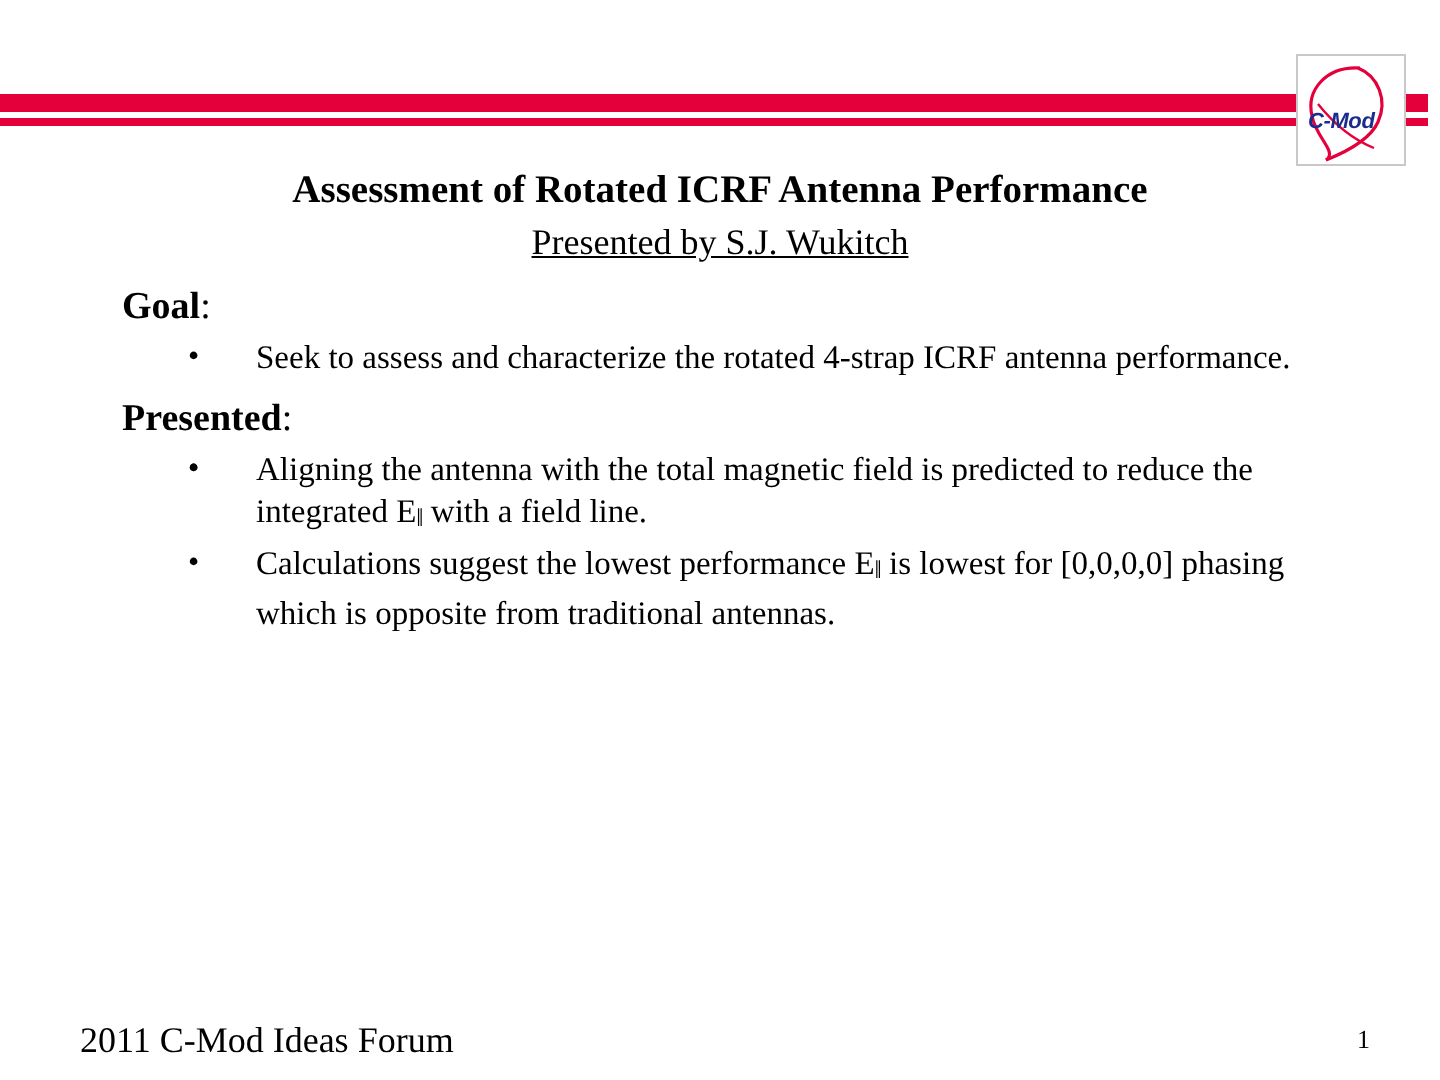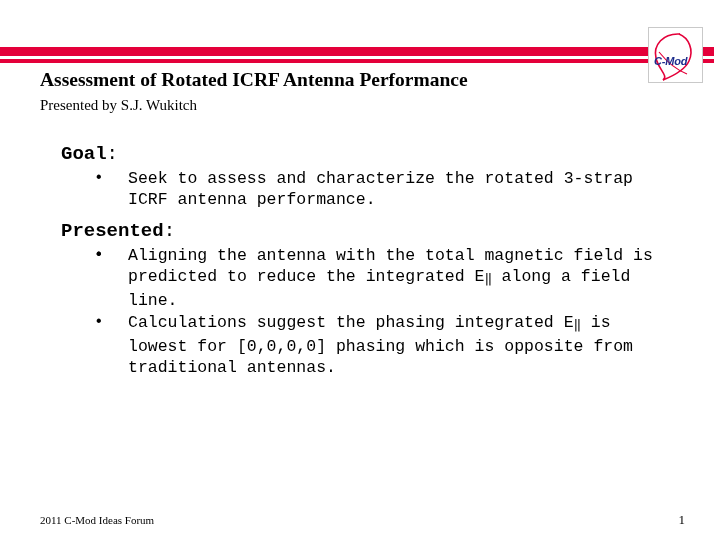--- a/index.html
+++ b/index.html
@@ -93,43 +93,44 @@
     letter-spacing: -0.2px;
     white-space: nowrap;
   }
   .logo-line-1 { left: 9px;  top: 12px; margin-left: 44px; }
   .logo-line-2 { left: 5px;  top: 27px; font-style: italic; }
 
   
   .title-block {
     position: absolute;
     left: 40px;
-    top: 67px;
+    top: 83px;
     width: 640px;
+    text-align: center;
   }
   .title-main {
     font-size: 19.5px;
     font-weight: bold;
     line-height: 25px;
     letter-spacing: 0px;
   }
   .title-sub {
-    font-size: 15px;
+    font-size: 18px;
     font-weight: normal;
     line-height: 25px;
     margin-top: 1px;
+    text-decoration: underline;
   }
 
   
   .content {
     position: absolute;
     left: 61px;
     top: 141px;
     width: 605px;
-    font-family: Liberation Mono, monospace;
   }
   .section-heading {
     font-size: 19px;
     font-weight: bold;
     line-height: 26px;
     margin: 0 0 1px 0;
   }
   .section-heading .colon-plain {
     font-weight: normal;
   }
@@ -172,21 +173,21 @@
     position: absolute;
     left: 0;
     top: 511px;
     width: 720px;
     height: 22px;
   }
   .footer-left {
     position: absolute;
     left: 40px;
     top: 0;
-    font-size: 11px;
+    font-size: 18px;
     line-height: 18px;
   }
   .footer-page {
     position: absolute;
     right: 35px;
     top: 0;
     font-size: 13px;
     line-height: 18px;
   }
 </style>
@@ -218,39 +219,39 @@
     <div class="title-sub">Presented by S.J. Wukitch</div>
   </div>
 
   <div class="content">
 
     <div class="section-heading"><span>Goal</span><span class="colon-plain">:</span></div>
 
     <ul class="bullet-list">
       <li class="bullet-item narrow">
         <span class="dot">•</span>
-        <span>Seek to assess and characterize the rotated 3-strap ICRF antenna performance.</span>
+        <span>Seek to assess and characterize the rotated 4-strap ICRF antenna performance.</span>
       </li>
     </ul>
 
     <div class="spacer-goal"></div>
 
     <div class="section-heading"><span>Presented</span><span class="colon-plain">:</span></div>
 
     <ul class="bullet-list">
       <li class="bullet-item">
         <span class="dot">•</span>
       </li>
       <li class="bullet-item narrow2">
         <span class="dot">•</span>
-        <span><span>Aligning the antenna with the total magnetic field is predicted to reduce the integrated E</span><span class="epar"><sub>‖</sub></span><span> along a field line.</span></span>
+        <span><span>Aligning the antenna with the total magnetic field is predicted to reduce the integrated E</span><span class="epar"><sub>‖</sub></span><span> with a field line.</span></span>
       </li>
       <li class="bullet-item narrow3">
         <span class="dot">•</span>
-        <span><span>Calculations suggest the phasing integrated E</span><span class="epar"><sub>‖</sub></span><span> is lowest for [0,0,0,0] phasing which is opposite from traditional antennas.</span></span>
+        <span><span>Calculations suggest the lowest performance E</span><span class="epar"><sub>‖</sub></span><span> is lowest for [0,0,0,0] phasing which is opposite from traditional antennas.</span></span>
       </li>
     </ul>
 
   </div>
 
   <div class="footer">
     <span class="footer-left">2011 C-Mod Ideas Forum</span>
     <span class="footer-page">1</span>
   </div>
 

